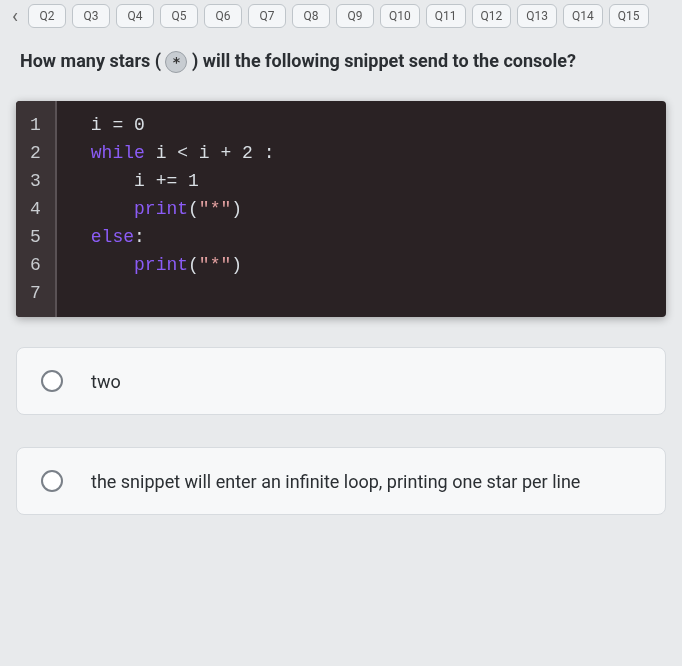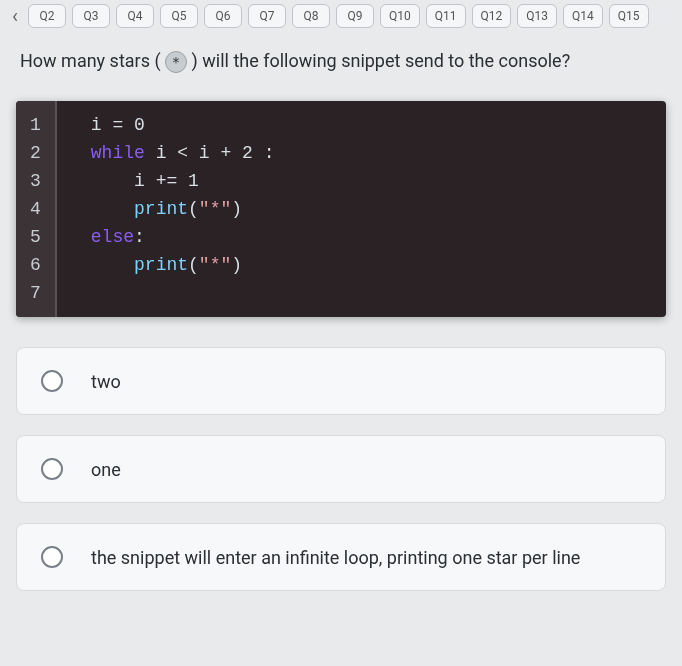--- a/index.html
+++ b/index.html
@@ -32,20 +32,21 @@
       padding: 4px 8px;
       min-width: 38px;
       text-align: center;
       cursor: pointer;
       white-space: nowrap;
     }
     .question-text {
       padding: 14px 20px 18px 20px;
       font-size: 18px;
       color: #2b2f33;
+      font-weight: bold;
     }
     .inline-badge {
       display: inline-flex;
       align-items: center;
       justify-content: center;
       width: 22px;
       height: 22px;
       border-radius: 50%;
       background: #c7ccd1;
       border: 1px solid #9aa0a6;
@@ -72,30 +73,30 @@
       text-align: right;
       border-right: 2px solid #5a5255;
     }
     .gutter div { height: 28px; }
     .code {
       padding: 10px 34px;
       color: #e8e6e3;
       white-space: pre;
     }
     .code .kw { color: #8b5cf6; }
-    .code .fn { color: #7dd3fc; }
+    .code .fn { color: #8b5cf6; }
     .code .num { color: #d9dfe4; }
     .code .str { color: #e2a0a0; }
     .code .op { color: #d9dfe4; }
     .code-line { height: 28px; display: block; }
     .options {
       padding: 0 16px;
       display: flex;
       flex-direction: column;
-      gap: 20px;
+      gap: 32px;
     }
     .option {
       background: #f7f8f9;
       border: 1px solid #d7dbdf;
       border-radius: 8px;
       padding: 22px 24px;
       display: flex;
       align-items: center;
       gap: 28px;
       cursor: pointer;
@@ -153,19 +154,15 @@
   <div class="code" id="code-content"><span class="code-line"><span class="op">i = </span><span class="num">0</span></span><span class="code-line"><span class="kw">while</span><span class="op"> i </span><span class="op">&lt;</span><span class="op"> i </span><span class="op">+</span><span class="op"> </span><span class="num">2</span><span class="op"> :</span></span><span class="code-line">&nbsp;&nbsp;&nbsp;&nbsp;<span class="op">i </span><span class="op">+=</span><span class="op"> </span><span class="num">1</span></span><span class="code-line">&nbsp;&nbsp;&nbsp;&nbsp;<span class="fn">print</span><span class="op">(</span><span class="str">"*"</span><span class="op">)</span></span><span class="code-line"><span class="kw">else</span><span class="op">:</span></span><span class="code-line">&nbsp;&nbsp;&nbsp;&nbsp;<span class="fn">print</span><span class="op">(</span><span class="str">"*"</span><span class="op">)</span></span><span class="code-line"></span></div>
 </div>
 
 <div class="options">
   <div class="option">
     <span class="radio"></span>
     <span class="option-label">two</span>
   </div>
   <div class="option">
     <span class="radio"></span>
-    <span class="option-label">one</span>
-  </div>
-  <div class="option">
-    <span class="radio"></span>
     <span class="option-label">the snippet will enter an infinite loop, printing one star per line</span>
   </div>
 </div>
 
 </body></html>

